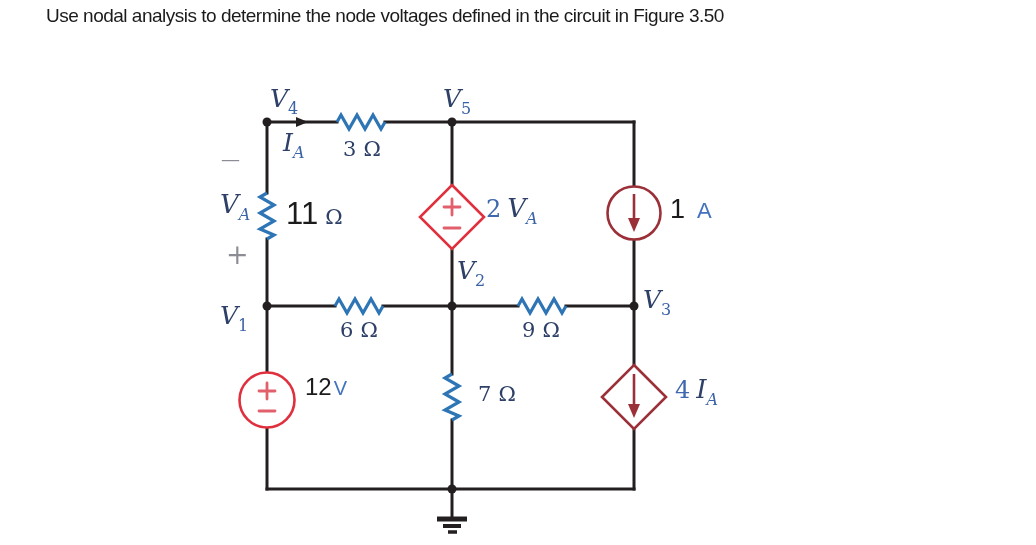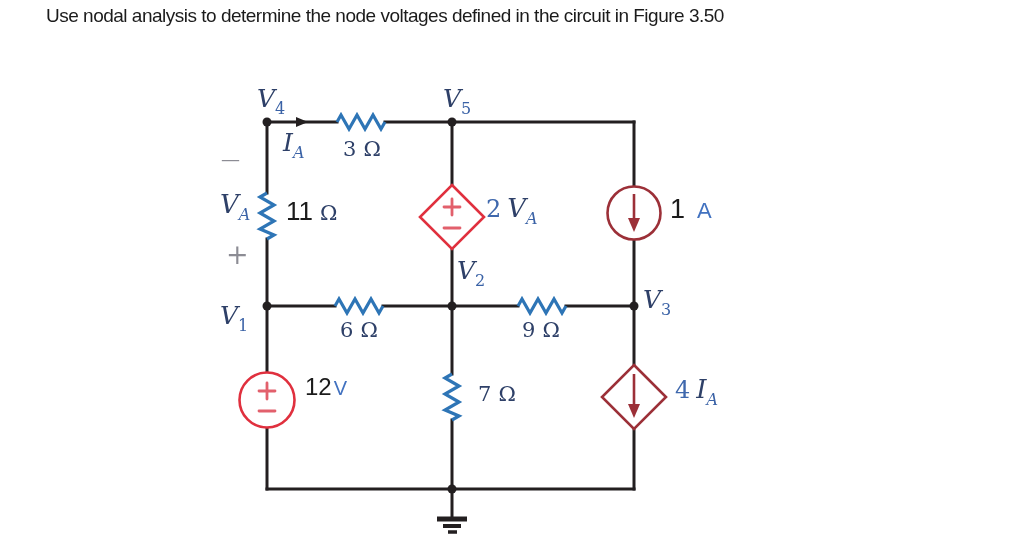--- a/index.html
+++ b/index.html
@@ -155,21 +155,21 @@
       <circle cx="452" cy="122" r="4.5"></circle>
       <circle cx="267" cy="306" r="4.5"></circle>
       <circle cx="452" cy="306" r="4.5"></circle>
       <circle cx="634" cy="306" r="4.5"></circle>
       <circle cx="452" cy="489" r="4.5"></circle>
     </g>
   </svg>
 
   <div class="lbl title">Use nodal analysis to determine the node voltages defined in the circuit in Figure 3.50</div>
 
-  <div class="lbl" style="left:257px;top:86px">
+  <div class="lbl" style="left:270px;top:86px">
     <span class="varname">V</span><span class="sub">4</span>
   </div>
   <div class="lbl" style="left:443px;top:86px">
     <span class="varname">V</span><span class="sub">5</span>
   </div>
   <div class="lbl" style="left:220px;top:303px">
     <span class="varname">V</span><span class="sub">1</span>
   </div>
   <div class="lbl" style="left:457px;top:258px">
     <span class="varname">V</span><span class="sub">2</span>
@@ -184,21 +184,21 @@
   <div class="lbl" style="left:220px;top:191px;font-size:26px">
     <span class="varname" style="font-size:26px">V</span><span class="sub it">A</span>
   </div>
   <div class="lbl sign" style="left:221px;top:150px;font-size:19px">—</div>
   <div class="lbl sign" style="left:226px;top:241px;font-size:27px">+</div>
 
   <div class="lbl rval" style="left:343px;top:139px">
     <span class="val">3</span><span class="unit">Ω</span>
   </div>
   <div class="lbl" style="left:286px;top:198px">
-    <span class="bignum" style="font-size:26px">11</span><span class="rval"><span class="unit">Ω</span></span>
+    <span class="bignum" style="font-size:31px">11</span><span class="rval"><span class="unit">Ω</span></span>
   </div>
   <div class="lbl rval" style="left:340px;top:320px">
     <span class="val">6</span><span class="unit">Ω</span>
   </div>
   <div class="lbl rval" style="left:522px;top:320px">
     <span class="val">9</span><span class="unit">Ω</span>
   </div>
   <div class="lbl rval" style="left:478px;top:384px">
     <span class="val">7</span><span class="unit">Ω</span>
   </div>

